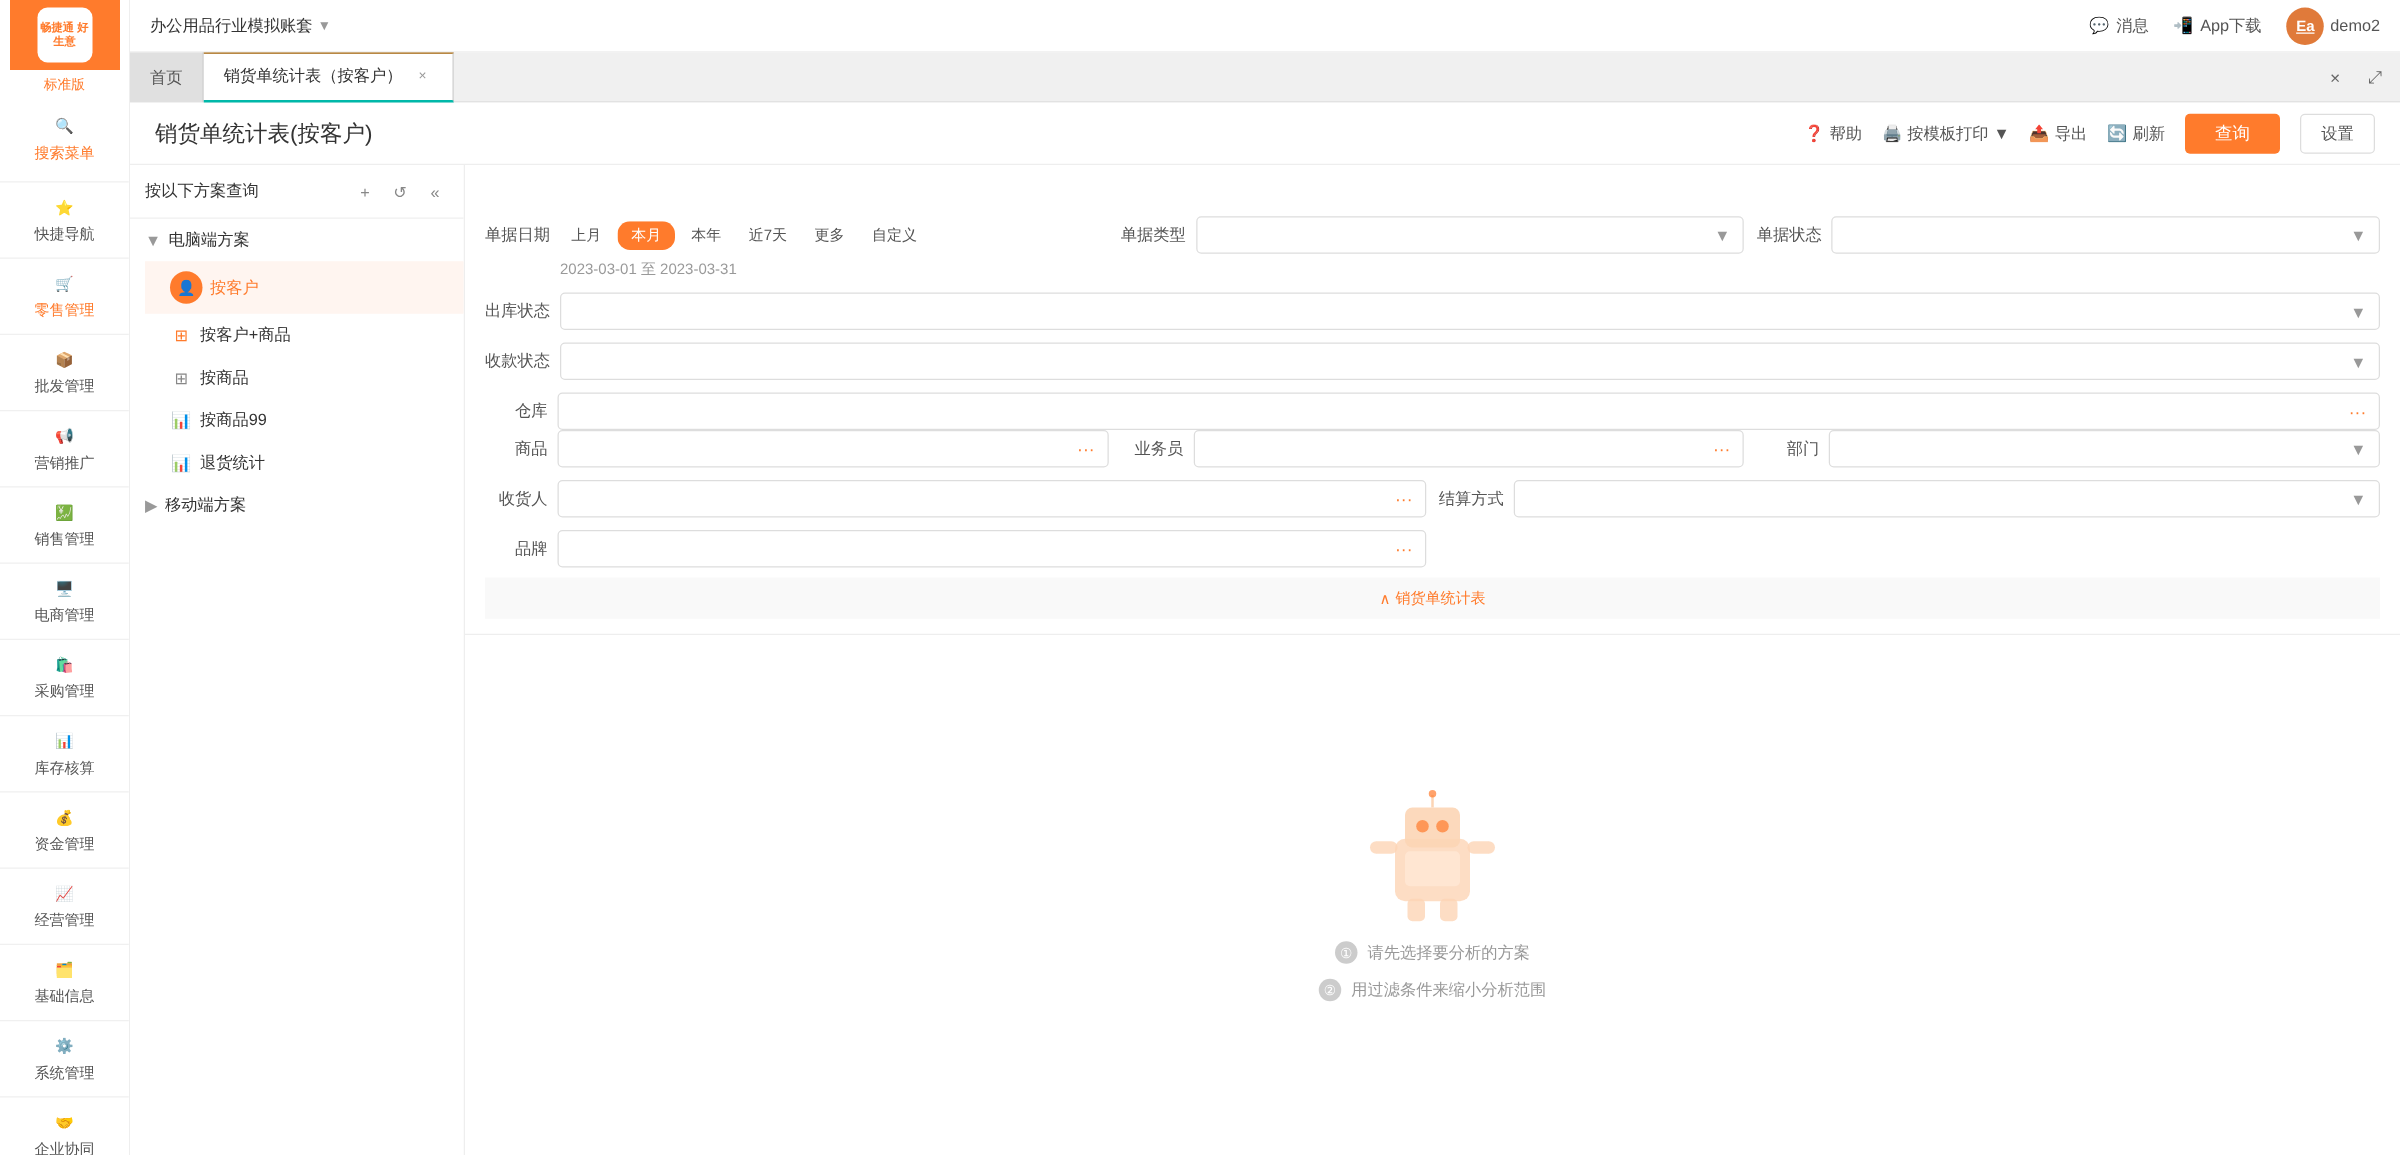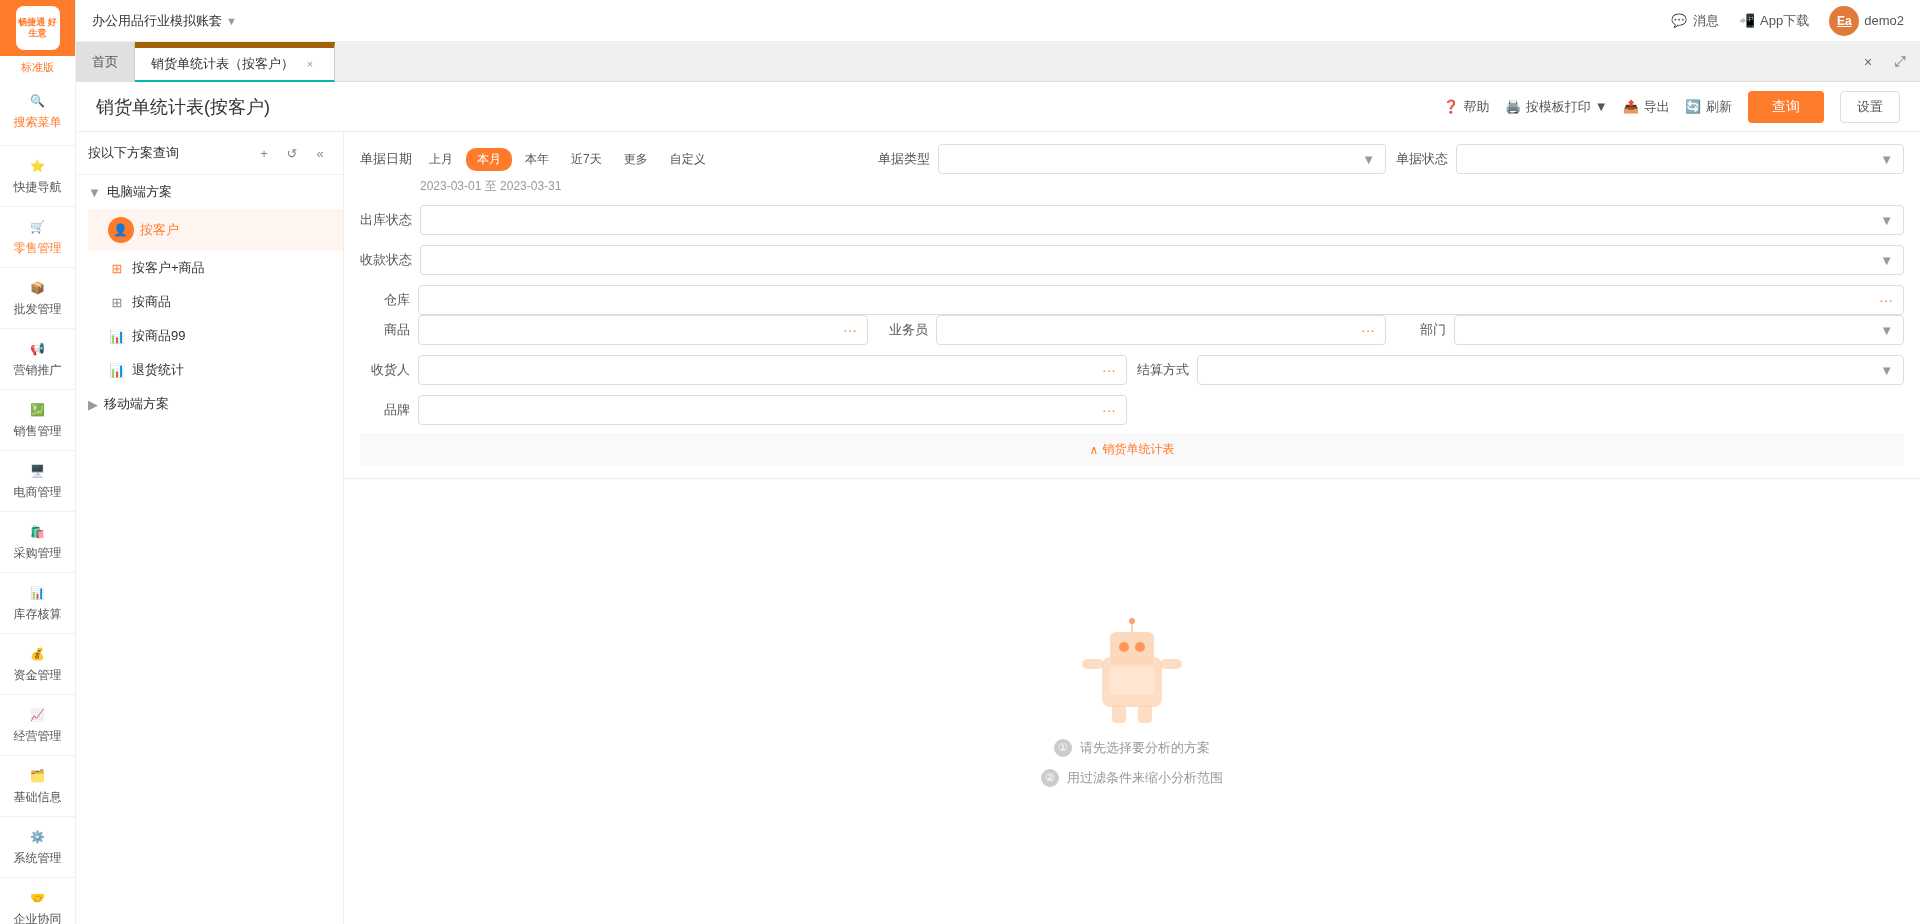--- a/index.html
+++ b/index.html
@@ -1,20 +1,20 @@
 <!DOCTYPE html>
 <html><head>
   <meta charset="utf-8">
   <style>
     * { box-sizing: border-box; margin: 0; padding: 0; font-family: 'Microsoft YaHei', Arial, sans-serif; }
     body { background: #f5f5f5; display: flex; height: 924px; overflow: hidden; font-size: 13px; }
 
     
     .sidebar {
-      width: 76px;
+      width: 104px;
       background: #fff;
       display: flex;
       flex-direction: column;
       align-items: center;
       border-right: 1px solid #eee;
       flex-shrink: 0;
       overflow-y: auto;
     }
     .sidebar-logo {
       width: 88px;
@@ -157,21 +157,21 @@
       font-size: 13px;
       color: #555;
       background: #e0e0e0;
       border-right: 1px solid #ccc;
       gap: 8px;
     }
     .tab-item.active {
       background: #fff;
       color: #333;
       border-bottom: 2px solid #00b8a9;
-      border-top: 6px solid #a16207;
+      border-top: 1px solid #a16207;
     }
     .tab-item .tab-close {
       font-size: 11px;
       color: #999;
       cursor: pointer;
       width: 16px;
       height: 16px;
       display: flex;
       align-items: center;
       justify-content: center;
@@ -636,21 +636,21 @@
         <div class="tree-group-header">
           <span style="color:#999;">▶</span>
           <span>移动端方案</span>
         </div>
       </div>
 
       <div class="right-panel">
 
         <div class="filter-area">
 
-          <div class="filter-section" style="grid-template-columns: 1fr 1fr 1fr; gap:10px; display:grid; align-items:center; margin-bottom:10px;">
+          <div class="filter-section" style="grid-template-columns: 1fr 1fr 1fr; gap:10px; display:grid; align-items:center; margin-bottom:10px;margin-top:29px;">
 
             <div class="filter-cell">
               <span class="filter-cell-label">单据日期</span>
               <div style="display:flex; align-items:center; gap:4px; flex:1;">
                 <span class="date-quick-btn">上月</span>
                 <span class="date-quick-btn active">本月</span>
                 <span class="date-quick-btn">本年</span>
                 <span class="date-quick-btn">近7天</span>
                 <span class="date-quick-btn">更多</span>
                 <span class="date-quick-btn">自定义</span>

